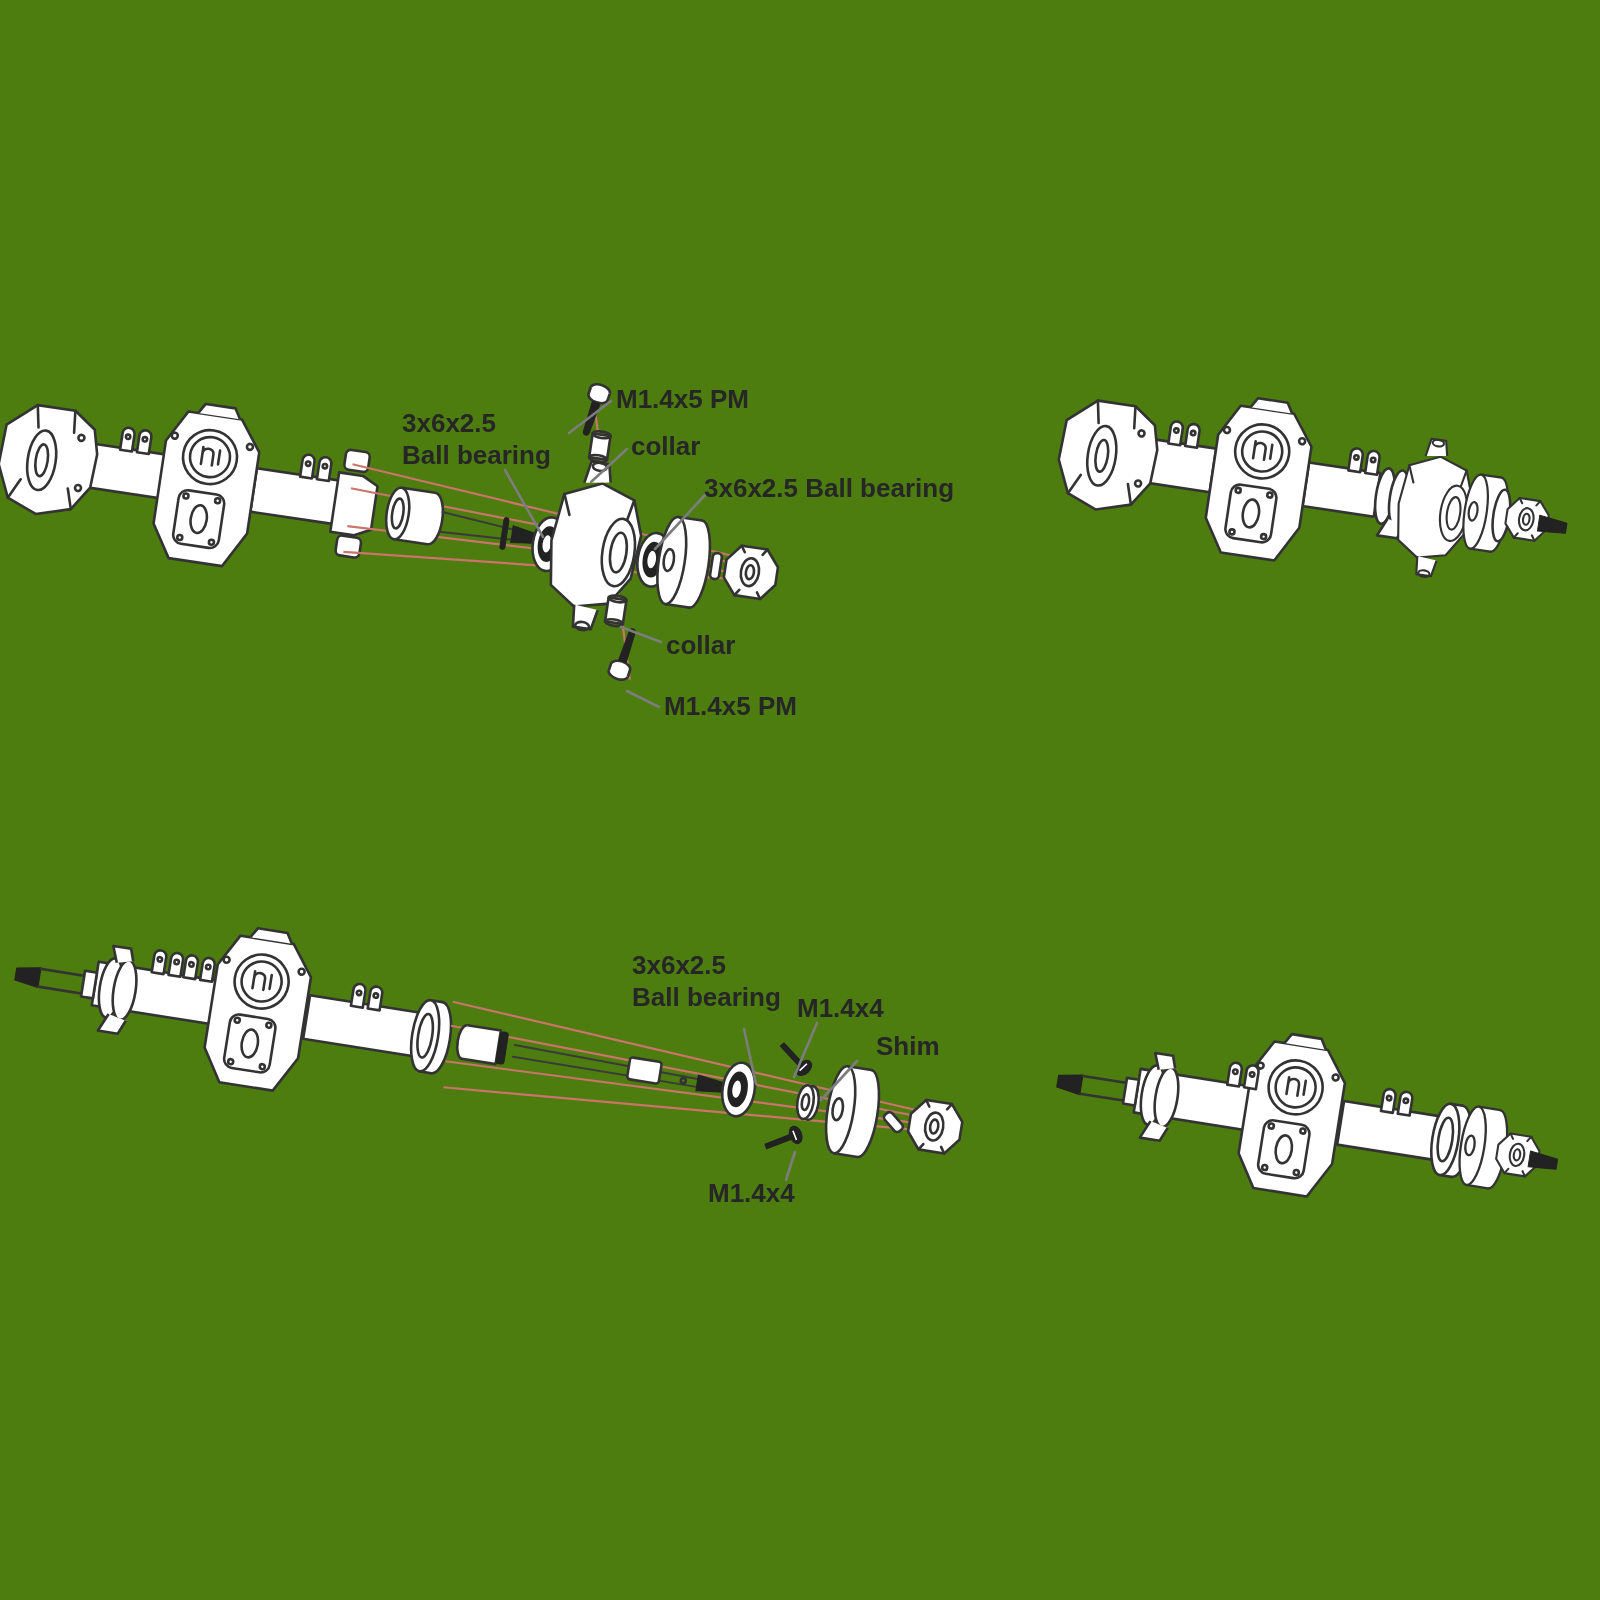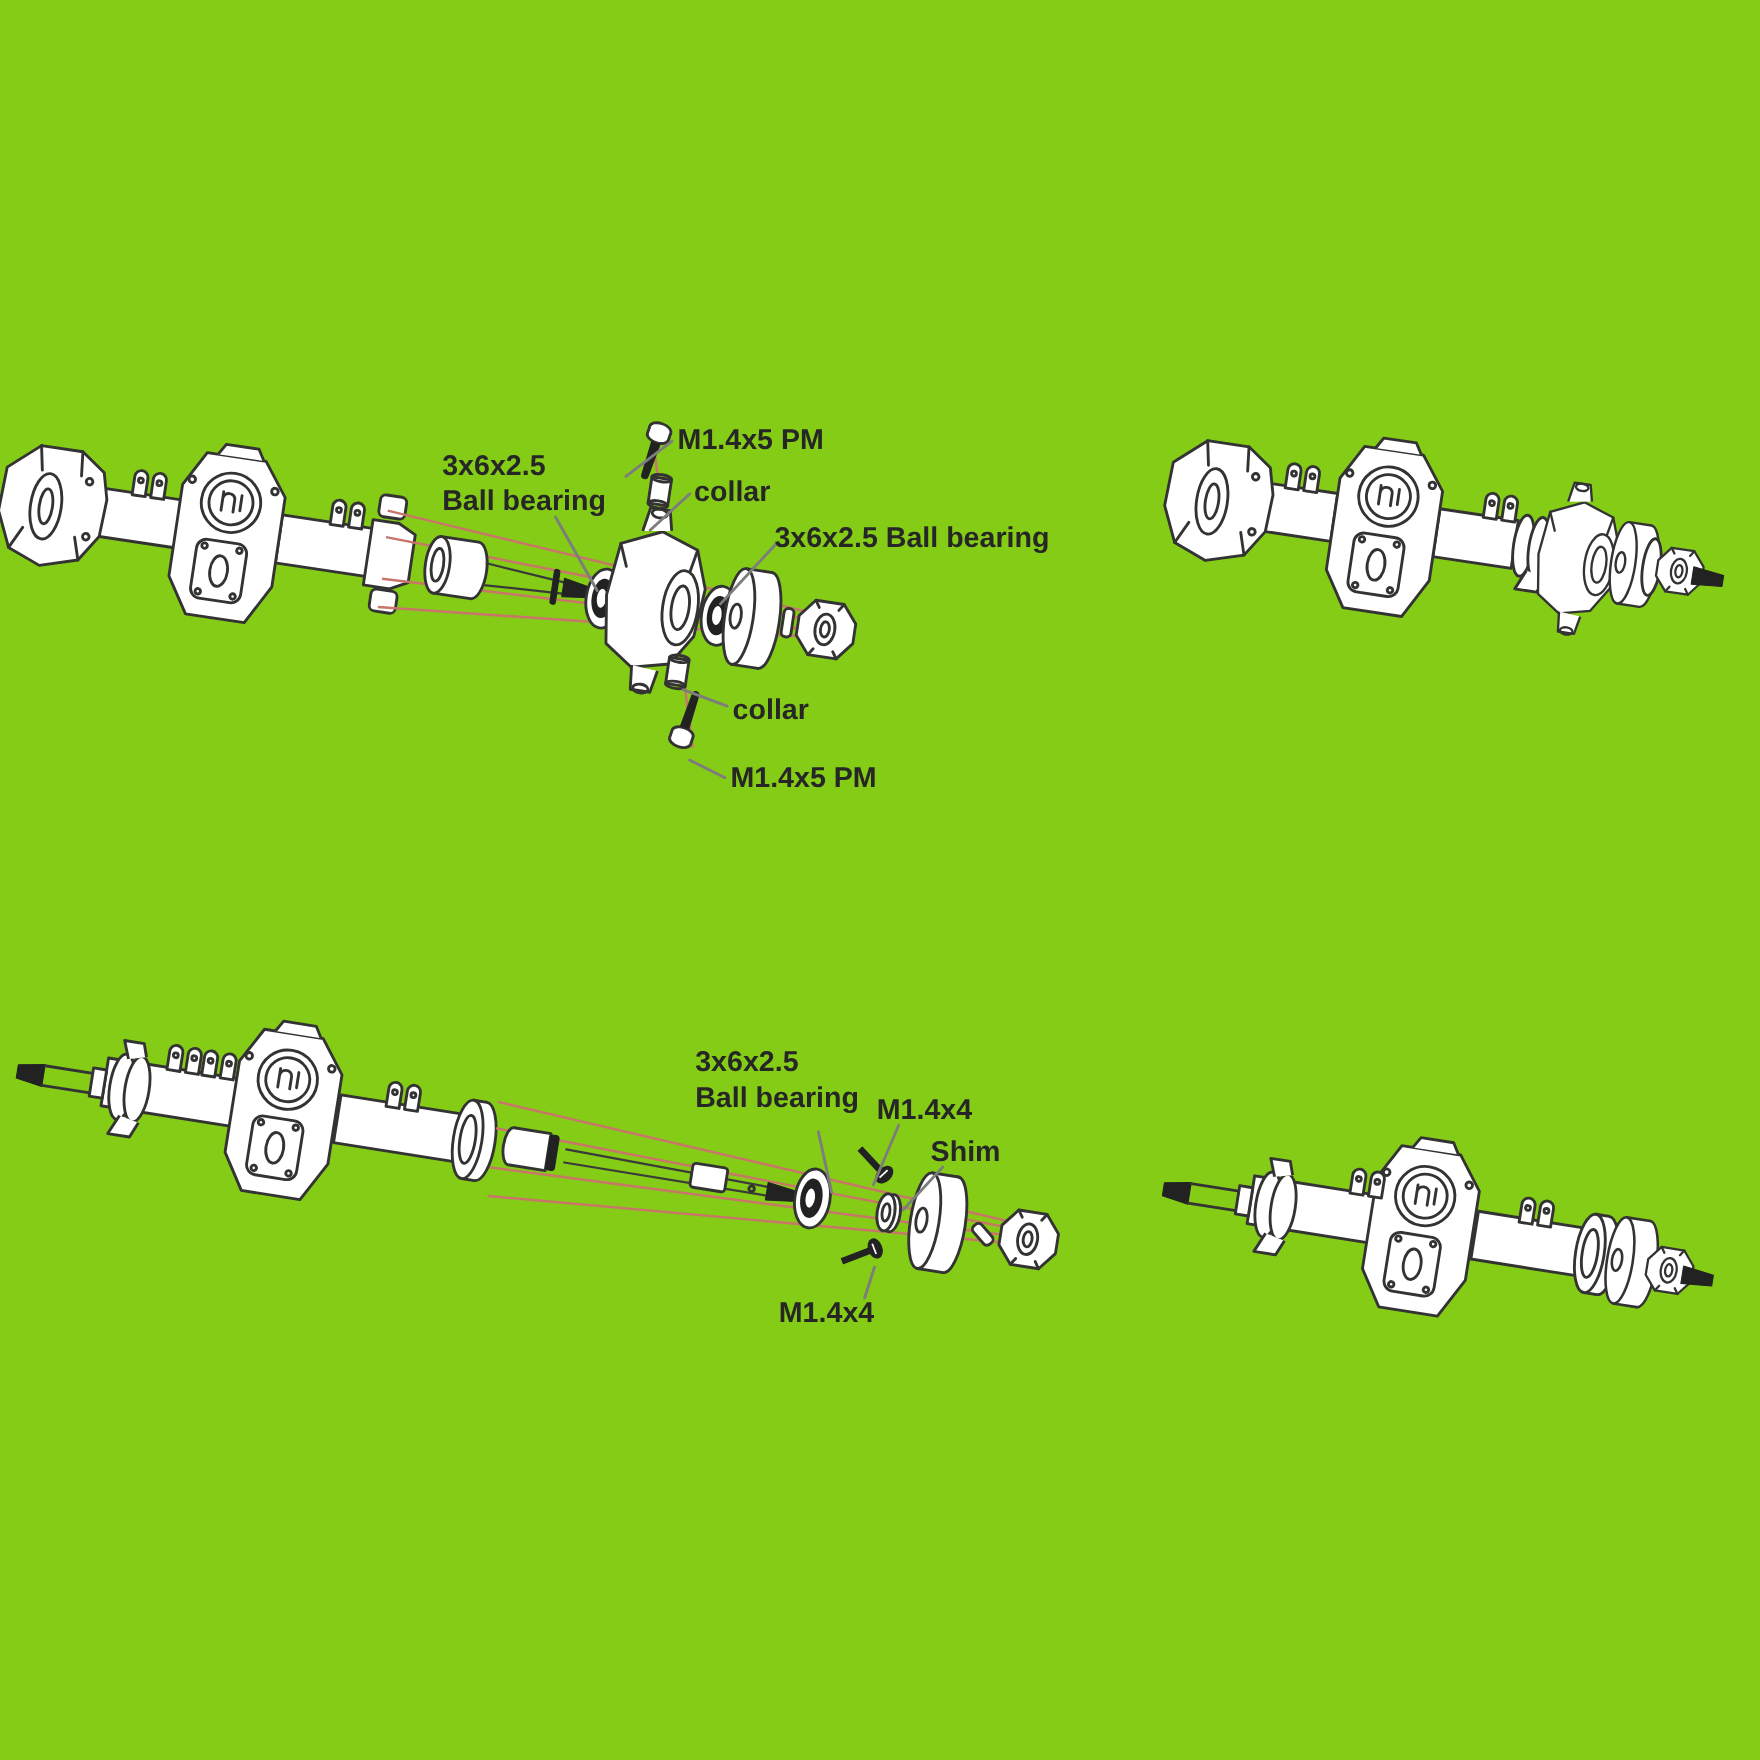--- a/index.html
+++ b/index.html
@@ -1,16 +1,16 @@
 <!DOCTYPE html>
 <html><head>
 <meta charset="utf-8">
 <style>
   html,body{margin:0;padding:0;background:#ffffff;}
-  #stage{position:relative;width:1600px;height:1600px;background:#84cc16;overflow:hidden;
+  #stage{position:relative;width:1600px;height:1600px;background:#4d7c0f;overflow:hidden;
          font-family:"Liberation Sans",sans-serif;}
   #art{position:absolute;left:0;top:0;}
   .ln{fill:none;stroke:#333;stroke-width:2.6;stroke-linecap:round;stroke-linejoin:round;}
   .lnw{fill:#fff;stroke:#333;stroke-width:2.6;stroke-linejoin:round;}
   .thin{fill:none;stroke:#3a3a3a;stroke-width:2;stroke-linecap:round;}
   .blk{fill:#222;stroke:#222;stroke-width:1;stroke-linejoin:round;}
   .red{fill:none;stroke:#c9756a;stroke-width:2.2;}
   .ldr{fill:none;stroke:#7d7d7d;stroke-width:2.6;stroke-linecap:round;}
   .lbl{position:absolute;font-weight:bold;font-size:26px;color:#262626;
        white-space:pre-line;line-height:1.22;letter-spacing:0;}
@@ -239,16 +239,16 @@
 <div class="lbl" style="left:631px;top:431px">collar</div>
 <div class="lbl" style="left:402px;top:408px">3x6x2.5
 Ball bearing</div>
 <div class="lbl" style="left:704px;top:473px">3x6x2.5 Ball bearing</div>
 <div class="lbl" style="left:666px;top:630px">collar</div>
 <div class="lbl" style="left:664px;top:691px">M1.4x5 PM</div>
 
 <div class="lbl" style="left:632px;top:950px">3x6x2.5
 Ball bearing</div>
 <div class="lbl" style="left:797px;top:993px">M1.4x4</div>
-<div class="lbl" style="left:846px;top:1031px">Shim</div>
+<div class="lbl" style="left:876px;top:1031px">Shim</div>
 <div class="lbl" style="left:708px;top:1178px">M1.4x4</div>
 
 </div>
 
 </body></html>

